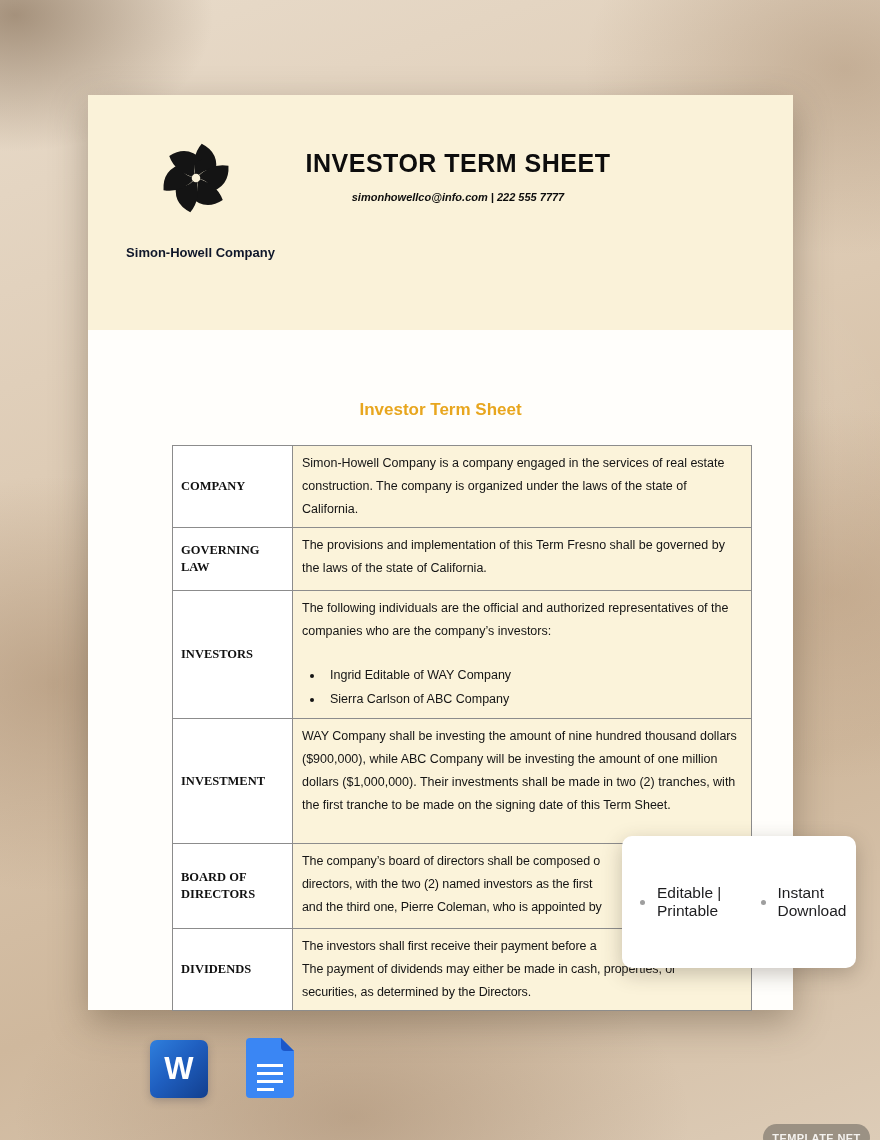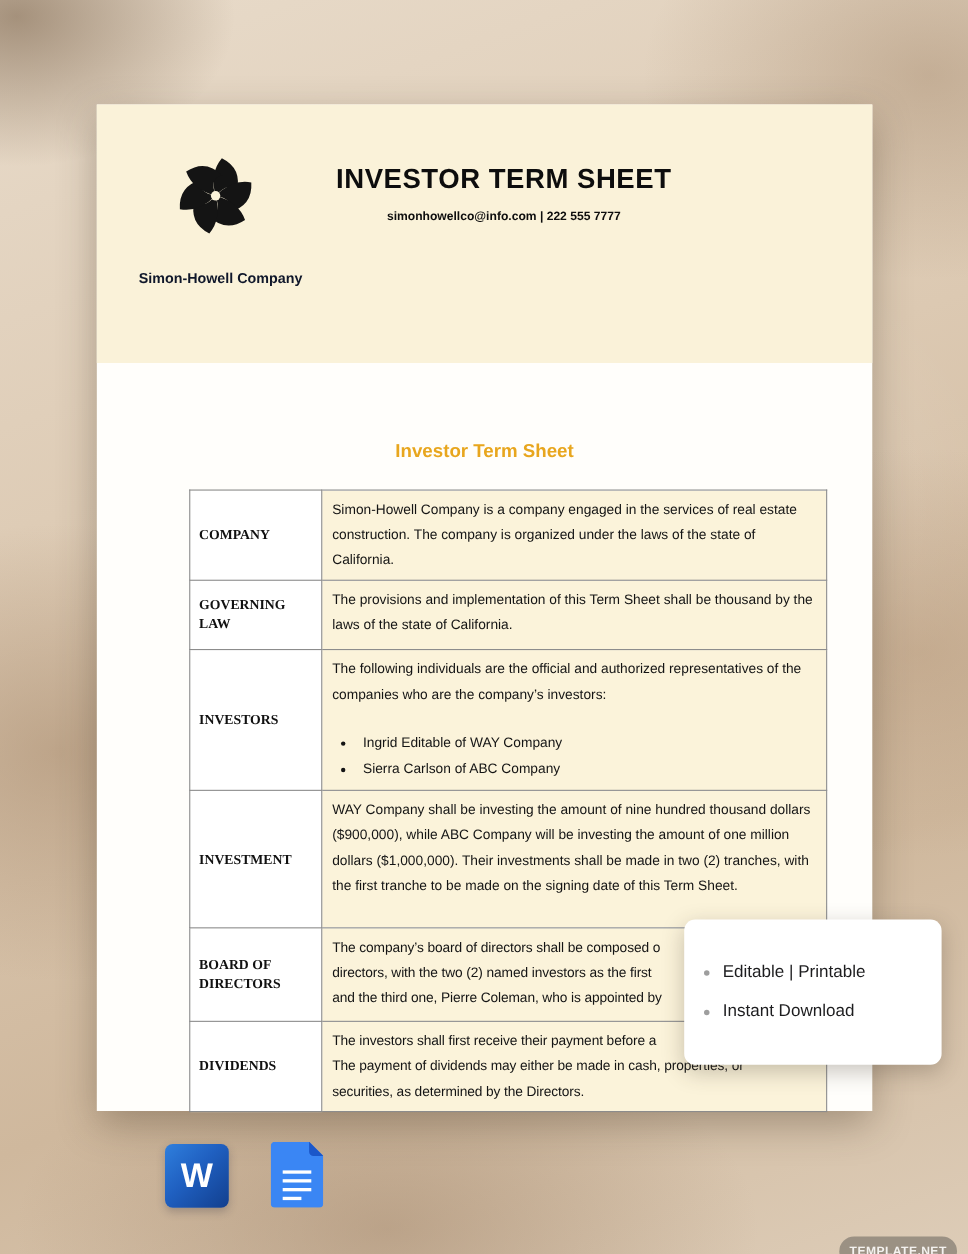--- a/index.html
+++ b/index.html
@@ -26,21 +26,21 @@
   }
   .doc-header { position:relative; width:100%; height:235px; background:#faf2d9; }
   .logo-svg { position:absolute; left:70px; top:40px; width:76px; height:86px; }
   .company-name {
     position:absolute; left:10px; top:150px; width:205px; text-align:center;
     font-size:13px; font-weight:bold; color:#0f172a;
   }
   .title-block { position:absolute; left:140px; top:54px; width:460px; text-align:center; color:#0d0d0d; }
   .doc-title { font-size:25px; font-weight:bold; letter-spacing:0.5px; margin-bottom:13px; }
   .doc-address { font-size:11px; font-weight:bold; margin-bottom:7px; }
-  .doc-contact { font-size:11px; font-weight:bold; }
+  .doc-contact { font-size:11px; font-weight:bold;font-style:italic; }
 
   .doc-body { position:relative; width:100%; height:680px; }
   .sheet-heading {
     position:absolute; top:70px; left:0; width:100%; text-align:center;
     font-size:17px; font-weight:bold; color:#e8a61e;
   }
 
   
   table.sheet-table { position:absolute; left:84px; top:115px; border-collapse:collapse; table-layout:fixed; }
   table.sheet-table td { border:1px solid #8c8c8c; }
@@ -56,21 +56,21 @@
   tr.r3 { height:125px; } tr.r4 { height:85px; } tr.r5 { height:82px; }
   .cell-text { margin:0; }
   ul.investor-list { margin:20px 0 0 10px; padding-left:12px; }
   ul.investor-list li { line-height:24px; padding-left:6px; }
   .line { white-space:nowrap; overflow:hidden; letter-spacing:-0.1px; }
 
   
   .promo {
     position:absolute; left:622px; top:836px; width:234px; height:132px; z-index:3;
     background:#ffffff; border-radius:10px; box-shadow:0 6px 20px rgba(60,50,40,0.28);
-    display:flex; flex-direction:column; justify-content:center; gap:18px; padding-left:18px;
+    display:flex; flex-direction:row; justify-content:center; gap:18px; padding-left:18px;
   }
   .promo-item { display:flex; align-items:center; gap:12px; font-size:15.5px; font-weight:500; color:#1d1d1f; }
   .promo-dot { width:5px; height:5px; border-radius:50%; background:#9e9e9e; flex:0 0 auto; }
 
   
   .word-icon {
     position:absolute; left:150px; top:1040px; width:58px; height:58px; z-index:2;
     border-radius:7px; background:linear-gradient(135deg,#2f7fdd 0%,#1f5fc0 45%,#123f8e 100%);
     display:flex; align-items:center; justify-content:center;
     color:#fff; font-weight:bold; font-size:31px; cursor:pointer;
@@ -124,21 +124,21 @@
       <tbody>
           <tr class="r0">
         <td class="lbl">COMPANY</td>
         <td class="val">
           <p class="cell-text">Simon-Howell Company is a company engaged in the services of real estate construction. The company is organized under the laws of the state of California.</p>
         </td>
       </tr>
       <tr class="r1">
         <td class="lbl">GOVERNING LAW</td>
         <td class="val">
-          <p class="cell-text">The provisions and implementation of this Term Sheet shall be thousand by the laws of the state of California.</p>
+          <p class="cell-text">The provisions and implementation of this Term Fresno shall be governed by the laws of the state of California.</p>
         </td>
       </tr>
       <tr class="r2">
         <td class="lbl">INVESTORS</td>
         <td class="val">
           <p class="cell-text">The following individuals are the official and authorized representatives of the companies who are the company’s investors:</p>
           <ul class="investor-list">
             <li>Ingrid Editable of WAY Company</li>
             <li>Sierra Carlson of ABC Company</li>
           </ul>

